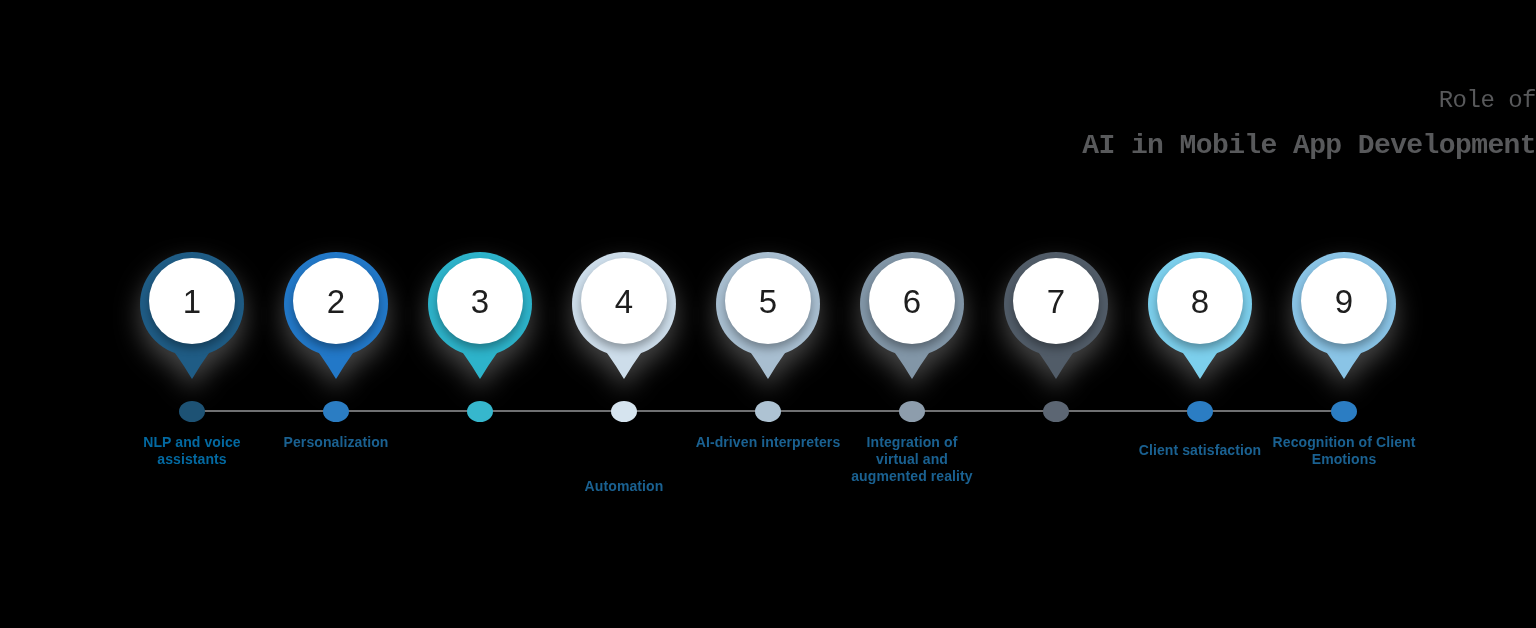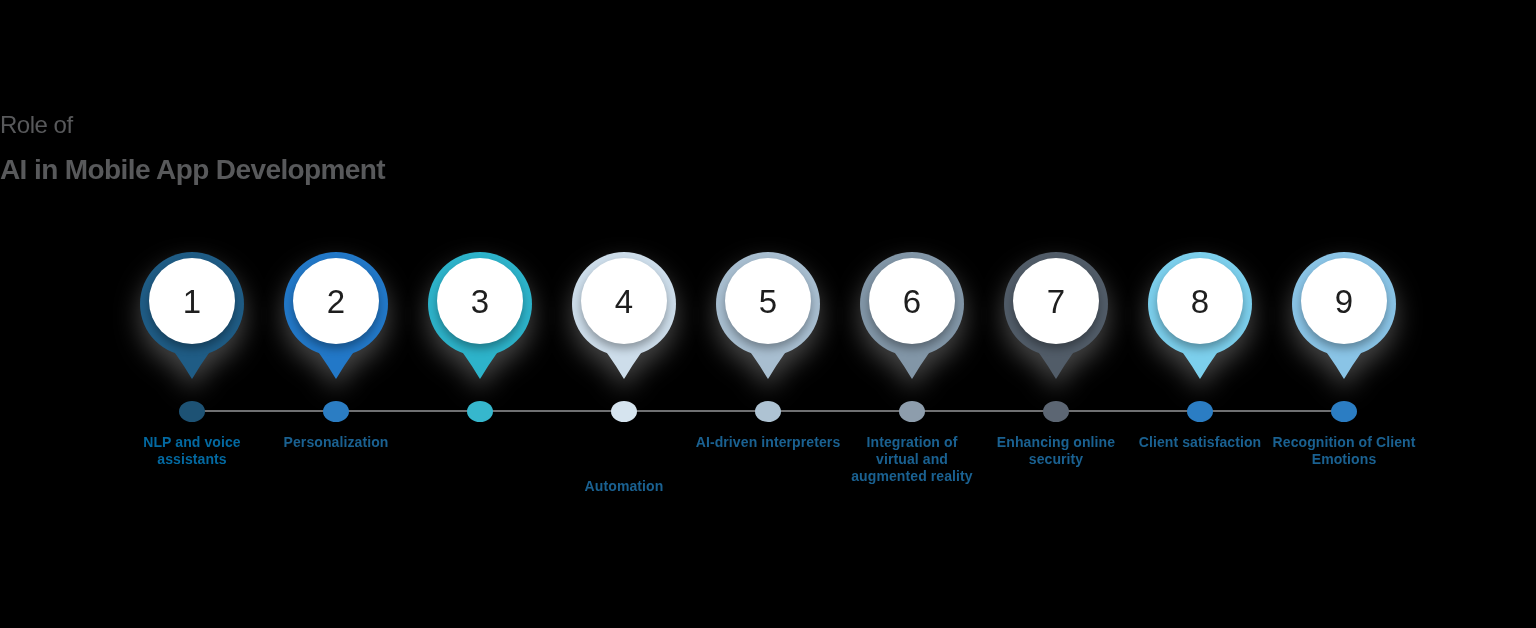--- a/index.html
+++ b/index.html
@@ -7,24 +7,25 @@
   body {
     font-family: "Liberation Sans", sans-serif;
     background: #000;
     position: relative;
     overflow: hidden;
   }
 
   
   .title-block {
     position: absolute;
-    top: 112px;
+    top: 88px;
     left: 0;
     width: 100%;
-    text-align: left;
+    text-align: right;
+    font-family: Liberation Mono, monospace;
   }
   .title-sub {
     font-size: 24px;
     font-weight: 400;
     letter-spacing: -0.5px;
     line-height: 26px;
   }
   .title-main {
     font-size: 28px;
     font-weight: 700;
@@ -219,33 +220,32 @@
 
   <div class="item">
     <div class="pin" style="--ring: #515c68;">
       <div class="pin-tail"></div>
       <div class="pin-circle"></div>
       <div class="pin-inner">
         <span class="num">7</span>
       </div>
     </div>
     <div class="dot" style="background: rgb(92, 102, 115);"></div>
-    <div class="label" style="color: rgb(26, 97, 145);">Enhancing online security</div>
   </div>
 
   <div class="item">
     <div class="pin" style="--ring: #7ccfec;">
       <div class="pin-tail"></div>
       <div class="pin-circle"></div>
       <div class="pin-inner">
         <span class="num">8</span>
       </div>
     </div>
     <div class="dot" style="background: rgb(43, 125, 195);"></div>
-    <div class="label" style="color: rgb(26, 97, 145);">Client satisfaction</div>
+    <div class="label" style="color: rgb(26, 97, 145); margin-top: 8px;">Client satisfaction</div>
   </div>
 
   <div class="item">
     <div class="pin" style="--ring: #8ac4e6;">
       <div class="pin-tail"></div>
       <div class="pin-circle"></div>
       <div class="pin-inner">
         <span class="num">9</span>
       </div>
     </div>

